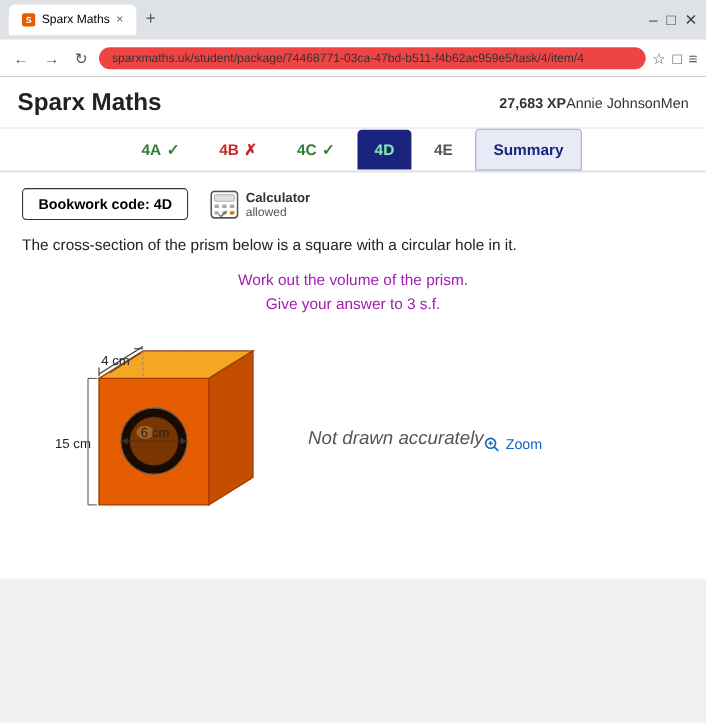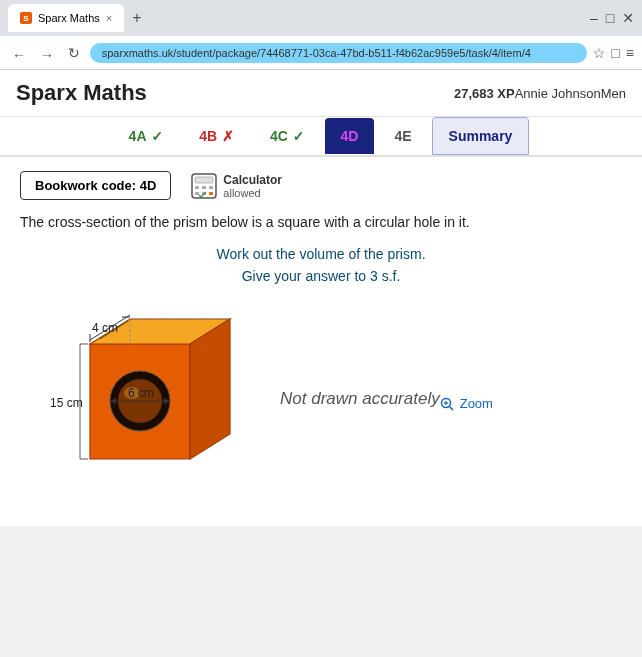--- a/index.html
+++ b/index.html
@@ -78,21 +78,21 @@
       border-bottom: 1px solid #ccc;
     }
     .nav-btn {
       font-size: 14px;
       color: #555;
       cursor: pointer;
       padding: 2px 4px;
     }
     .url-input {
       flex: 1;
-      background: #7dd3fc;
+      background: #ef4444;
       border: none;
       border-radius: 14px;
       padding: 4px 12px;
       font-size: 11px;
       color: #333;
       outline: none;
     }
     .address-icons {
       display: flex;
       gap: 6px;
@@ -147,21 +147,21 @@
       color: #555;
     }
     .task-tab.completed {
       color: #2e7d32;
     }
     .task-tab.failed {
       color: #c62828;
     }
     .task-tab.active {
       background: #1a237e;
-      color: #d946ef;
+      color: #86efac;
     }
     .task-tab.summary {
       background: #e8eaf6;
       color: #1a237e;
       border: 1px solid #9fa8da;
     }
     .tick { color: #2e7d32; }
     .cross { color: #c62828; }
 
     
@@ -196,21 +196,21 @@
     .problem-text {
       font-size: 14px;
       color: #222;
       margin-bottom: 10px;
       line-height: 1.5;
     }
 
     .work-instruction {
       text-align: center;
       font-size: 14px;
-      color: #0c4a6e;
+      color: #a21caf;
       margin-bottom: 16px;
       line-height: 1.6;
     }
 
     
     .diagram-container {
       display: flex;
       flex-direction: row;
       align-items: center;
       margin-bottom: 8px;

